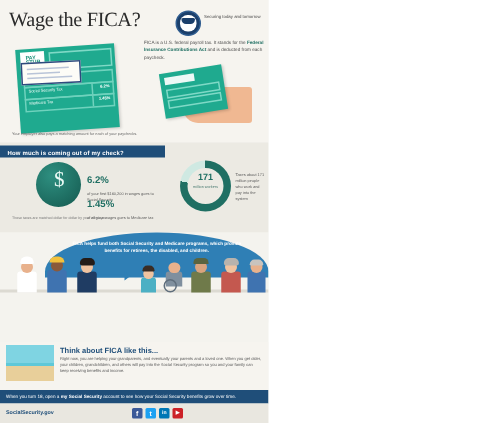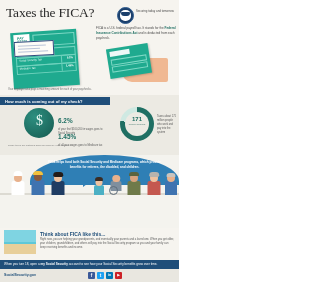--- a/index.html
+++ b/index.html
@@ -105,21 +105,21 @@
   .soc{position:absolute;left:88px;top:3px;display:flex;gap:2px;}
   .soc i{display:block;width:7px;height:7px;border-radius:1px;font-style:normal;
          font-size:4.6px;line-height:7px;text-align:center;color:#fff;font-weight:bold;}
 </style>
 </head>
 <body>
 
 <div class="page">
 
   <div class="hdr">
-    <div class="title">Taxes the FICA?</div>
+    <div class="title">Wage the FICA?</div>
 
     <div class="ssa-logo">
       <div class="inner"></div>
       <div class="eagle"></div>
     </div>
     <div class="ssa-tag">Securing today and tomorrow</div>
 
     <div class="intro">
       <span>FICA is a U.S. federal payroll tax. It stands for the </span><b>Federal Insurance Contributions Act</b><span> and is deducted from each paycheck.</span>
     </div>

